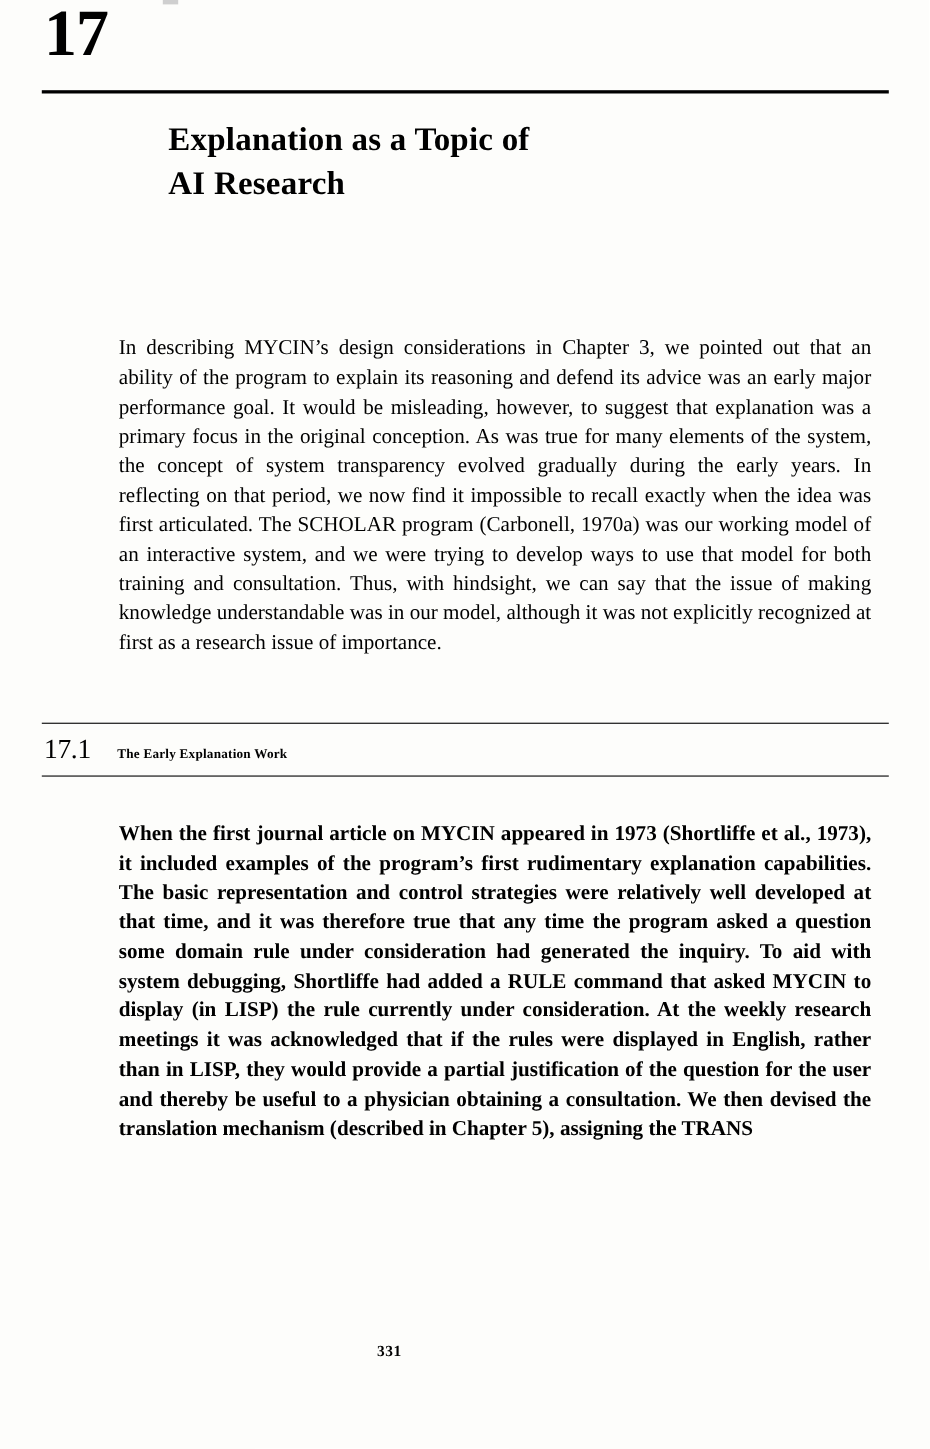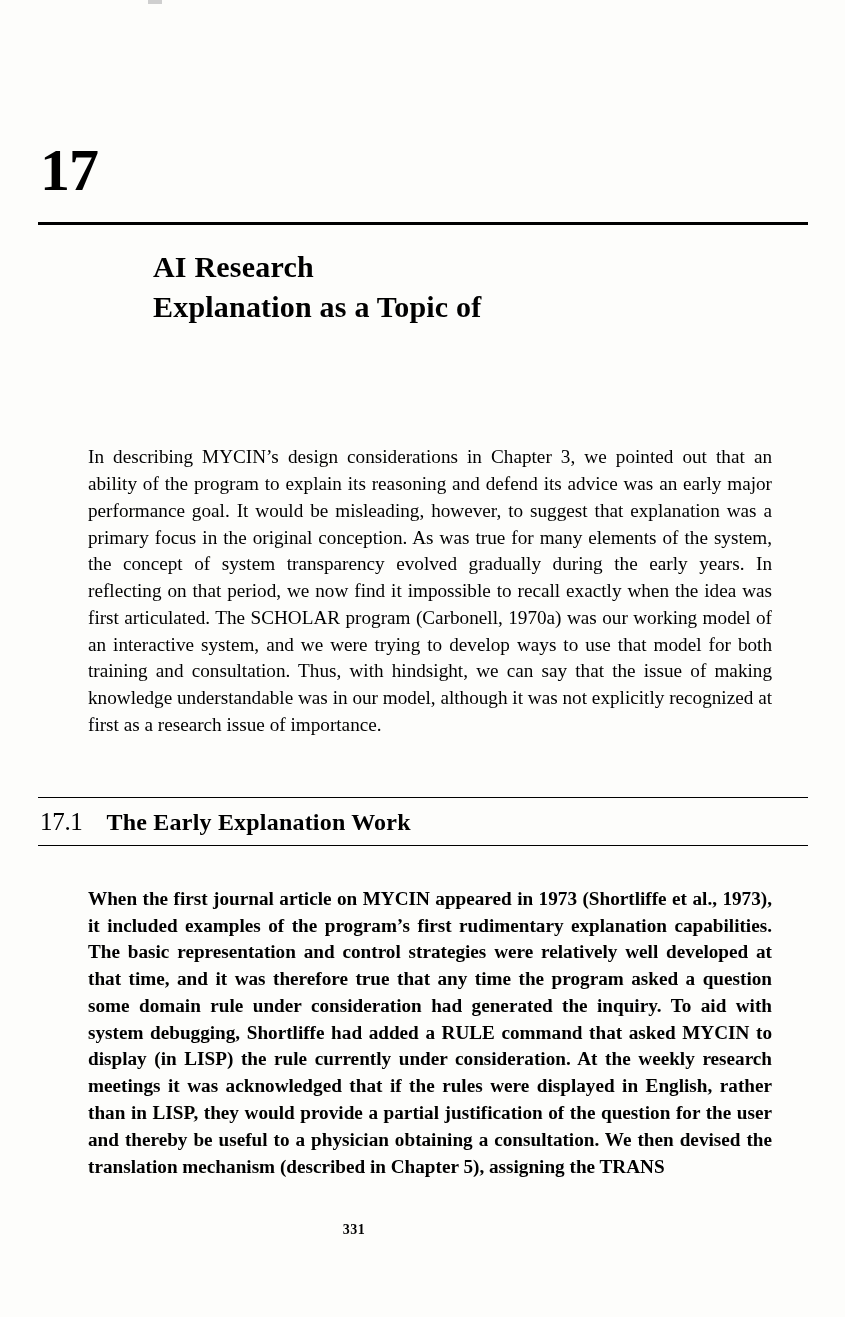--- a/index.html
+++ b/index.html
@@ -32,38 +32,37 @@
     left: 38px;
     top: 0;
     width: 770px;
   }
   .chapter-number {
     font-family: "Liberation Serif", serif;
     font-weight: bold;
     font-size: 60px;
     line-height: 1;
     letter-spacing: -1px;
-    margin-top: 140px;
     margin-left: 2px;
   }
   .rule-thick {
     border-top: 3px solid #000;
     margin-top: 22px;
     width: 770px;
   }
   .chapter-title {
     font-weight: bold;
     font-size: 30px;
     line-height: 1.32;
     margin-top: 22px;
     margin-left: 115px;
     letter-spacing: 0.2px;
   }
   .body-col {
-    margin-left: 50px;
+    margin-left: 70px;
     width: 684px;
   }
   p.body {
     font-size: 19.2px;
     line-height: 1.395;
     text-align: justify;
     text-justify: inter-word;
     margin: 0;
     hyphens: manual;
   }
@@ -82,21 +81,21 @@
     align-items: baseline;
     padding: 10px 0 9px 2px;
   }
   .section-num {
     font-weight: normal;
     font-size: 25px;
     letter-spacing: -0.3px;
   }
   .section-title {
     font-weight: bold;
-    font-size: 24px;
+    font-size: 12px;
     margin-left: 24px;
     letter-spacing: 0.2px;
   }
   .after-section {
     margin-top: 40px;
     font-weight: bold;
   }
   .folio {
     position: absolute;
     top: 1222px;
@@ -115,22 +114,22 @@
 
   <div class="scan-mark"></div>
 
   <div class="content">
 
     <div class="chapter-number">17</div>
 
     <div class="rule-thick"></div>
 
     <div class="chapter-title">
+      <div>Explanation as a Topic of</div>
       <div>AI Research</div>
-      <div>Explanation as a Topic of</div>
     </div>
 
     <div class="body-col intro-wrap">
       <p class="body">In describing MYCIN’s design considerations in Chapter 3, we pointed out that an ability of the program to explain its reasoning and defend its advice was an early major performance goal. It would be misleading, however, to suggest that explanation was a primary focus in the original conception. As was true for many elements of the system, the concept of system transparency evolved gradually during the early years. In reflecting on that period, we now find it impossible to recall exactly when the idea was first articulated. The SCHOLAR program (Carbonell, 1970a) was our working model of an interactive system, and we were trying to develop ways to use that model for both training and consultation. Thus, with hindsight, we can say that the issue of making knowledge understandable was in our model, although it was not explicitly recognized at first as a research issue of importance.</p>
     </div>
 
     <div class="section-block">
       <div class="rule-thin"></div>
       <div class="section-head">
         <span class="section-num">17.1</span>

